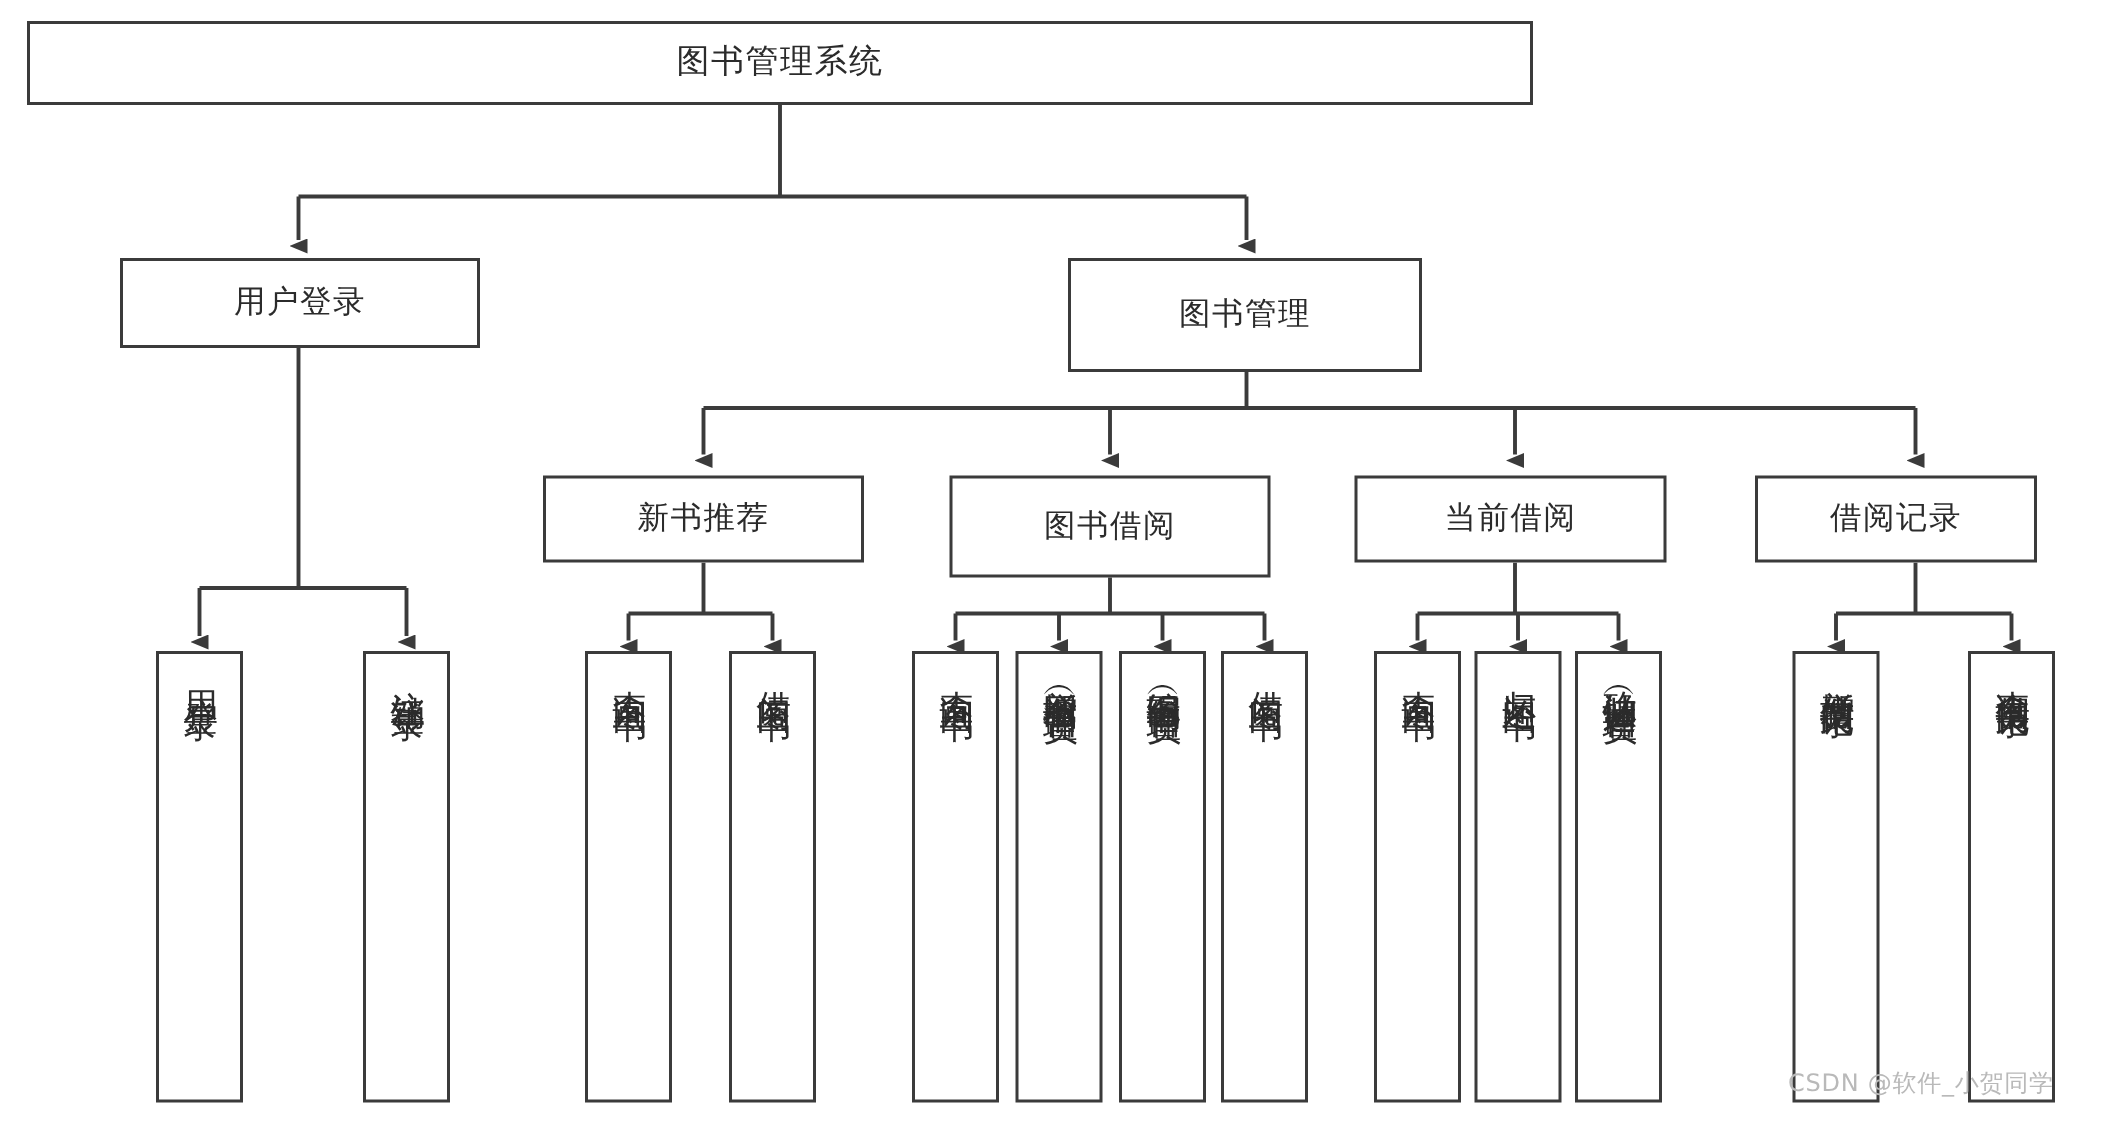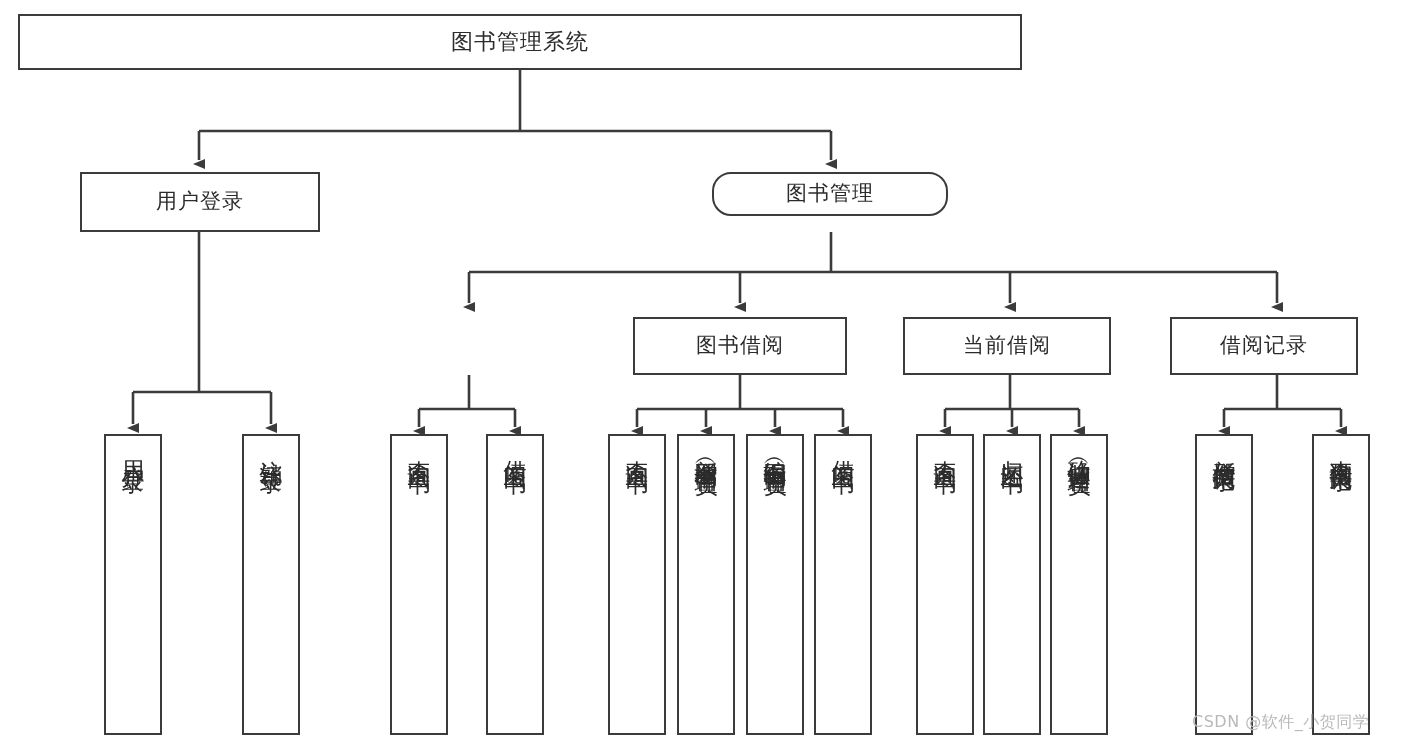--- a/index.html
+++ b/index.html
@@ -132,25 +132,28 @@
     </g>
   </svg>
 
   <div class="node h root" style="left:18px; top:14px; width:1004px; height:56px;">
     <span class="label">图书管理系统</span>
   </div>
 
   <div class="node h" style="left:80px; top:172px; width:240px; height:60px;">
     <span class="label">用户登录</span>
   </div>
-  <div class="node h" style="left:712px; top:172px; width:236px; height:44px;border-radius:19px;">
+  <div class="node h" style="left:712px; top:172px; width:236px; height:76px;">
     <span class="label">图书管理</span>
   </div>
 
-  <div class="node h" style="left:633px; top:317px; width:214px; height:58px;">
+  <div class="node h" style="left:362px; top:317px; width:214px; height:58px;">
+    <span class="label">新书推荐</span>
+  </div>
+  <div class="node h" style="left:633px; top:317px; width:214px; height:68px;">
     <span class="label">图书借阅</span>
   </div>
   <div class="node h" style="left:903px; top:317px; width:208px; height:58px;">
     <span class="label">当前借阅</span>
   </div>
   <div class="node h" style="left:1170px; top:317px; width:188px; height:58px;">
     <span class="label">借阅记录</span>
   </div>
 
   <div class="node v" style="left:104px; top:434px; width:58px; height:301px;">

